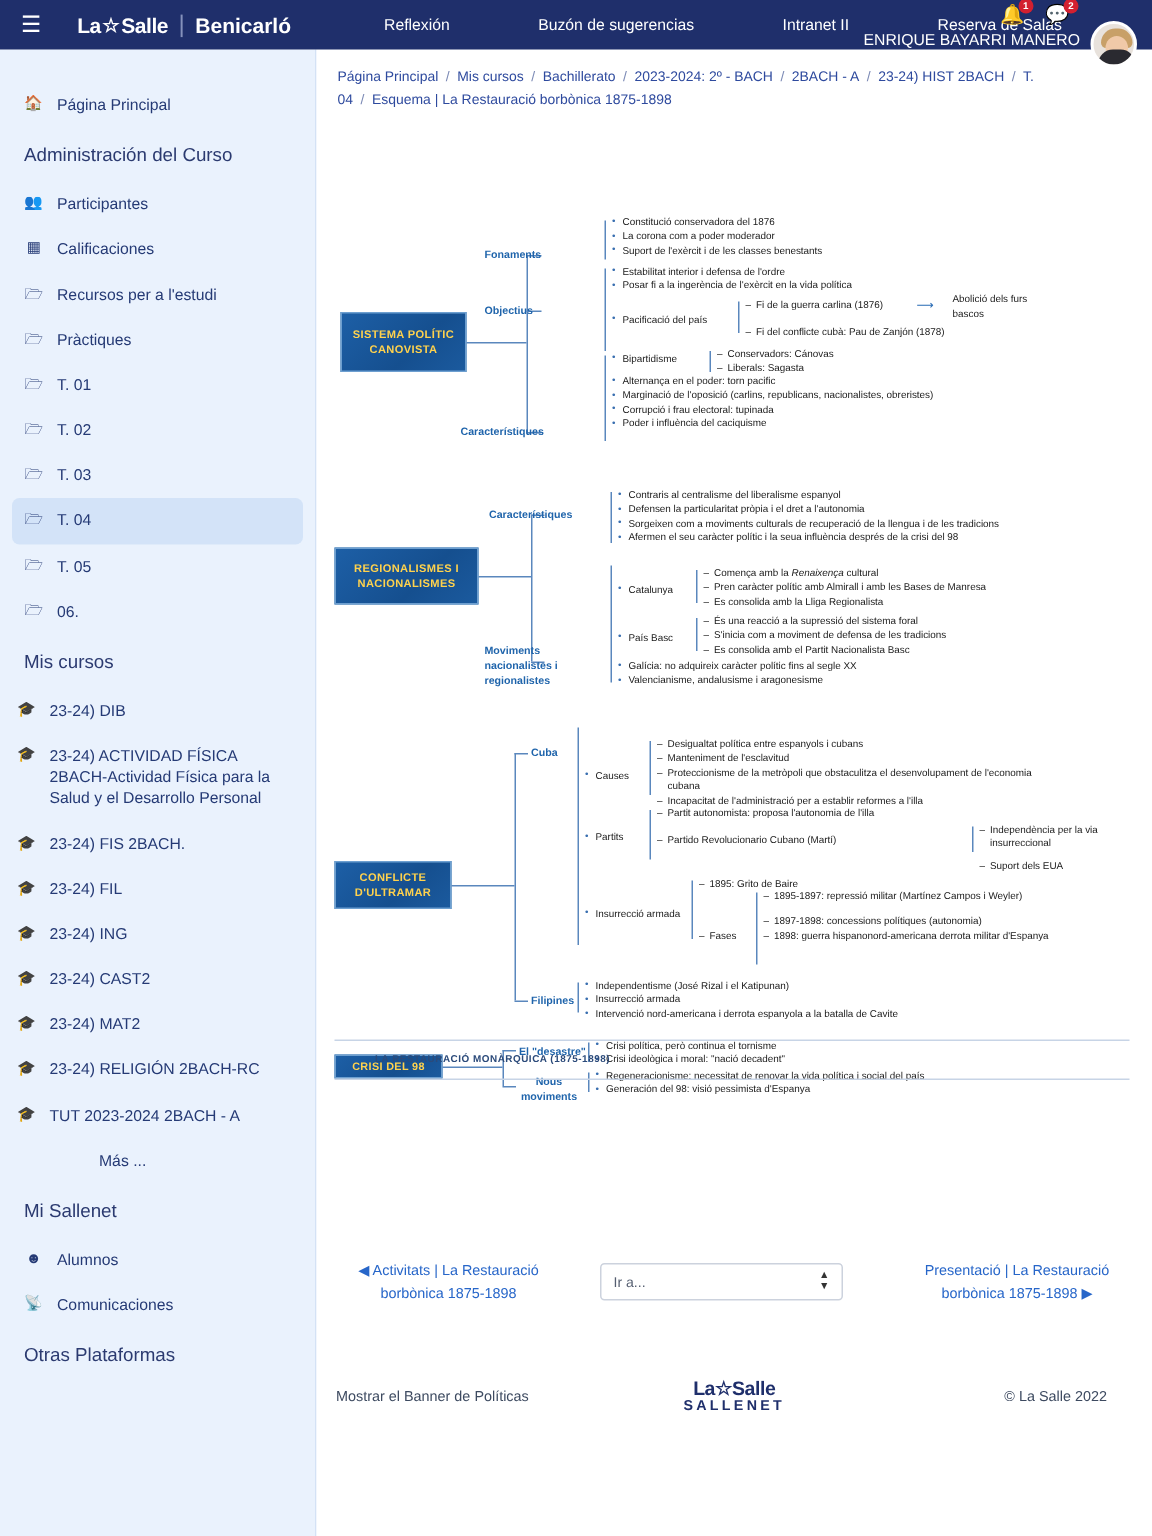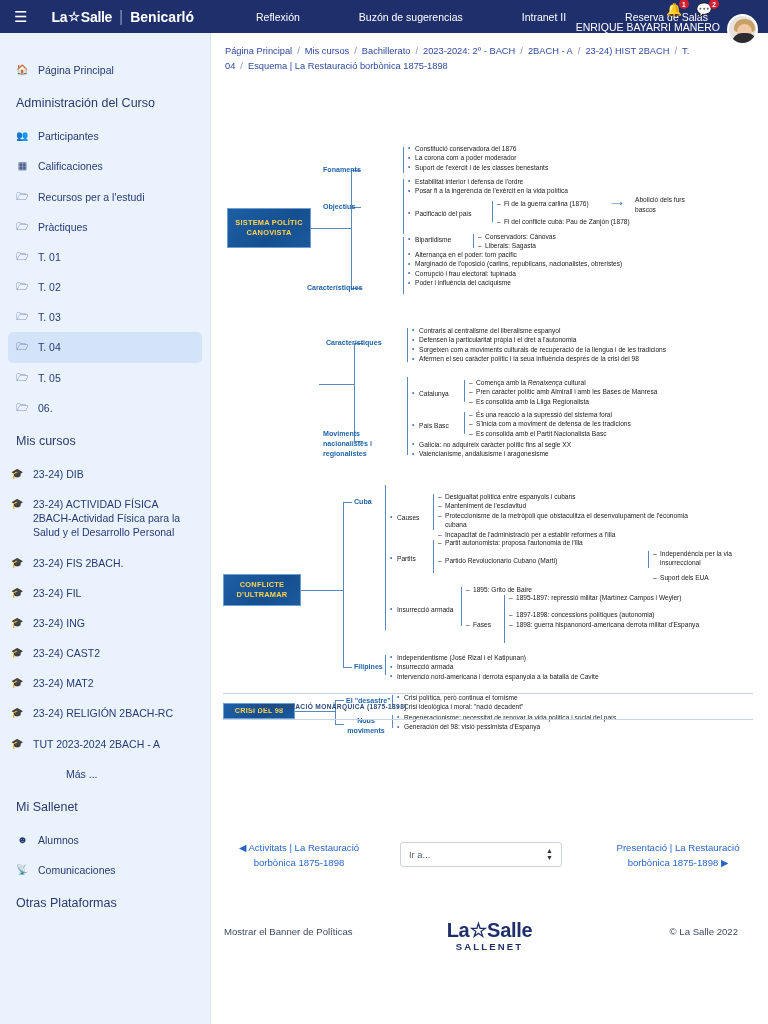--- a/index.html
+++ b/index.html
@@ -117,21 +117,21 @@
     display:flex; align-items:center; padding:0 8px; font-size:9.4px; color:#555e70;
     cursor:pointer;
   }
   .jumpsel .chev { margin-left:auto; font-size:7px; color:#333; line-height:0.9; text-align:center;}
 
   
   .footer { position:absolute; top:885px; left:0; width:557px; height:60px; }
   .foot-left { position:absolute; left:13px; top:8px; font-size:9.6px; color:#3d4a60; cursor:pointer;}
   .foot-right { position:absolute; right:30px; top:8px; font-size:9.6px; color:#3d4a60;}
   .foot-logo { position:absolute; left:50%; transform:translateX(-50%); top:0px; text-align:center; color:#1f2f6b;}
-  .foot-logo .l1 { font-size:20px; font-weight:bold; letter-spacing:-0.3px;}
+  .foot-logo .l1 { font-size:13px; font-weight:bold; letter-spacing:-0.3px;}
   .foot-logo .l2 { font-size:9.5px; letter-spacing:2.2px; font-weight:bold; margin-top:-1px;}
 </style>
 </head>
 <body>
 
 <div class="topbar">
   <div class="hamburger">☰</div>
   <div class="brand">
     <span class="la">La</span>
     <span class="star">☆</span>
@@ -314,20 +314,21 @@
       <div class="d">Conservadors: Cánovas</div>
       <div class="d">Liberals: Sagasta</div>
     </div>
     <div class="blk" style="left:197px; top:165px; width:260px;">
       <div class="b">Alternança en el poder: torn pacific</div>
       <div class="b">Marginació de l'oposició (carlins, republicans, nacionalistes, obreristes)</div>
       <div class="b">Corrupció i frau electoral: tupinada</div>
       <div class="b">Poder i influència del caciquisme</div>
     </div>
 
+    <div class="node" style="left:12px; top:280px; width:96px; height:38px;">REGIONALISMES I NACIONALISMES</div>
     <div class="hr" style="left:108px; top:299px; width:35px;"></div>
     <div class="vr" style="left:143px; top:258px; height:98px;"></div>
     <div class="hr" style="left:143px; top:258px; width:9px;"></div>
     <div class="hr" style="left:143px; top:356px; width:9px;"></div>
 
     <div class="branch" style="left:115px; top:253px;">Característiques</div>
     <div class="branch" style="left:112px; top:344px; width:63px; line-height:1.45;">Moviments nacionalistes i regionalistes</div>
 
     <div class="vr" style="left:196px; top:243px; height:34px;"></div>
     <div class="blk" style="left:201px; top:241px; width:280px;">

